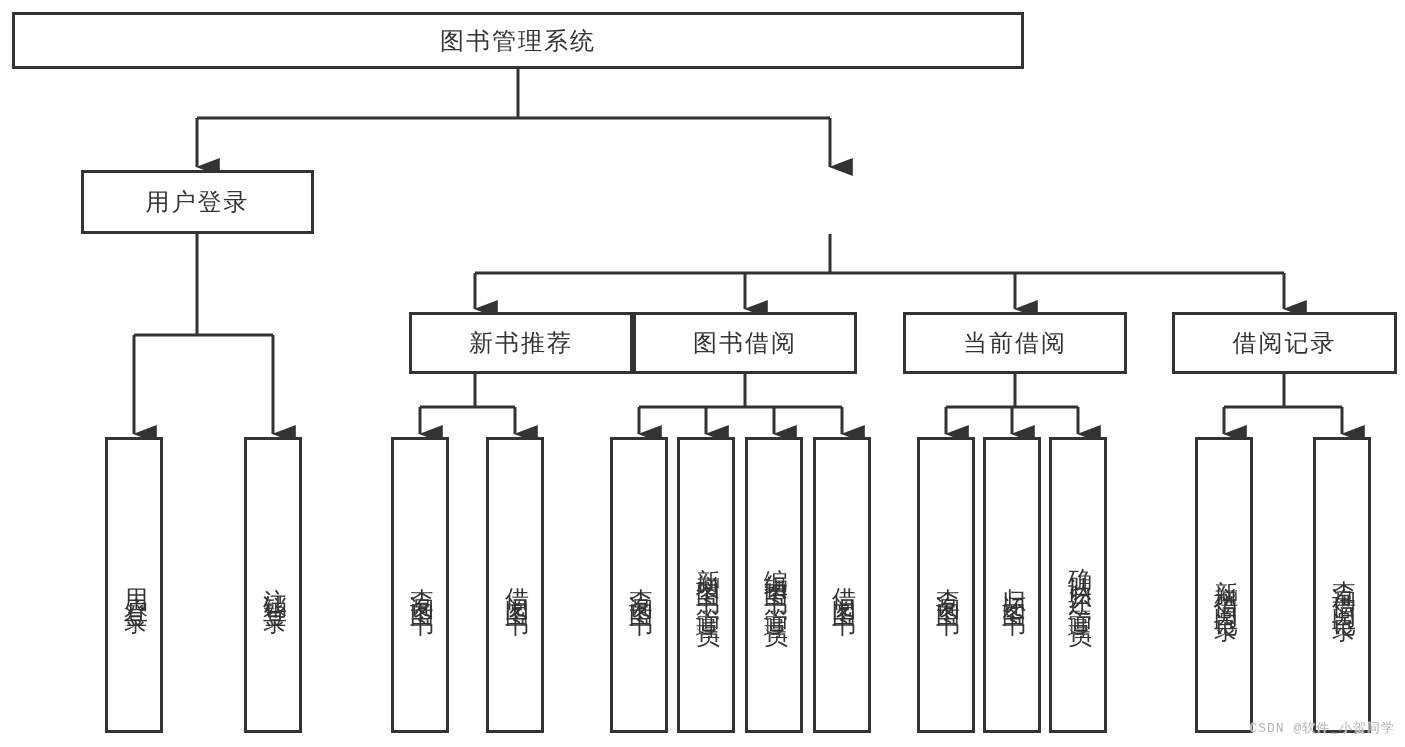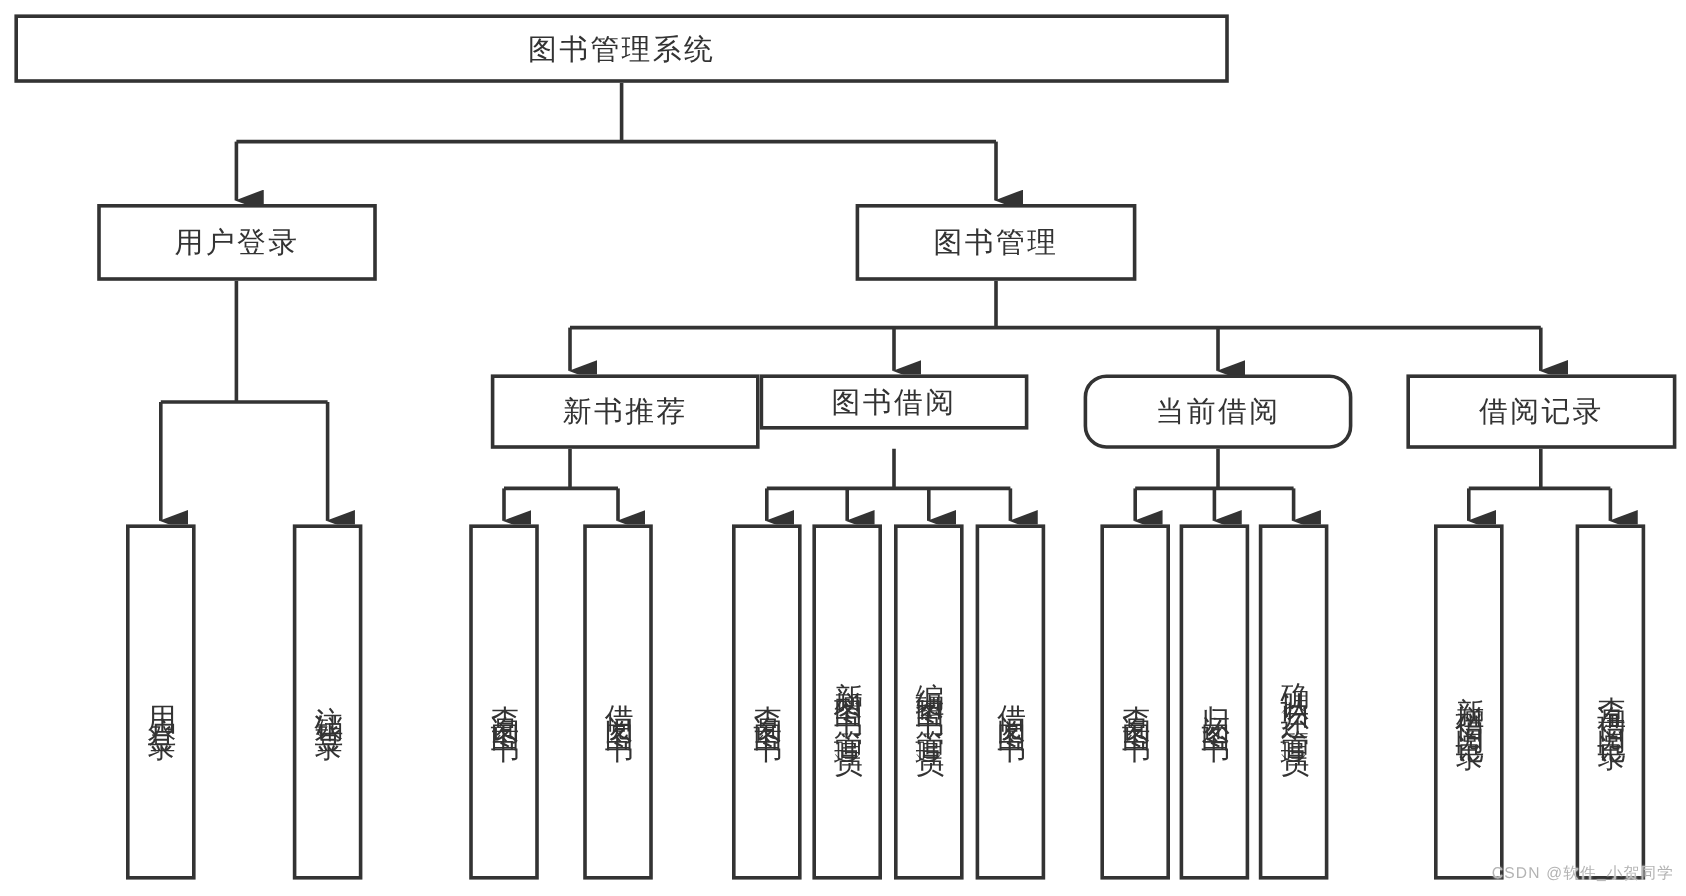--- a/index.html
+++ b/index.html
@@ -5,21 +5,21 @@
   html, body {
     margin: 0;
     padding: 0;
     background: #ffffff;
   }
   .canvas {
     position: relative;
     width: 1405px;
     height: 747px;
     background: #ffffff;
-    font-family: Liberation Sans, sans-serif;
+    font-family: Liberation Mono, monospace;
     overflow: hidden;
   }
   .connectors {
     position: absolute;
     left: 0; top: 0;
     width: 1405px;
     height: 747px;
   }
   .box {
     position: absolute;
@@ -100,31 +100,28 @@
     </g>
   </svg>
 
   <div class="box h" style="left:12px; top:12px; width:1012px; height:57px;">
     <span>图书管理系统</span>
   </div>
 
   <div class="box h" style="left:81px; top:170px; width:233px; height:64px;">
     <span>用户登录</span>
   </div>
-  <div class="box h" style="left:713px; top:170px; width:234px; height:64px;">
-    <span>图书管理</span>
-  </div>
 
   <div class="box h" style="left:363px; top:312px; width:224px; height:62px;margin-left:46px;">
     <span>新书推荐</span>
   </div>
-  <div class="box h" style="left:633px; top:312px; width:224px; height:46px;">
+  <div class="box h" style="left:633px; top:312px; width:224px; height:62px;">
     <span>图书借阅</span>
   </div>
-  <div class="box h" style="left:903px; top:312px; width:224px; height:62px;border-radius:19px;">
+  <div class="box h" style="left:903px; top:312px; width:224px; height:62px;">
     <span>当前借阅</span>
   </div>
   <div class="box h" style="left:1172px; top:312px; width:225px; height:62px;">
     <span>借阅记录</span>
   </div>
 
   <div class="box v" style="left:105px; top:437px; width:58px; height:296px;">
     <span>用户登录</span>
   </div>
   <div class="box v" style="left:244px; top:437px; width:58px; height:296px;">

